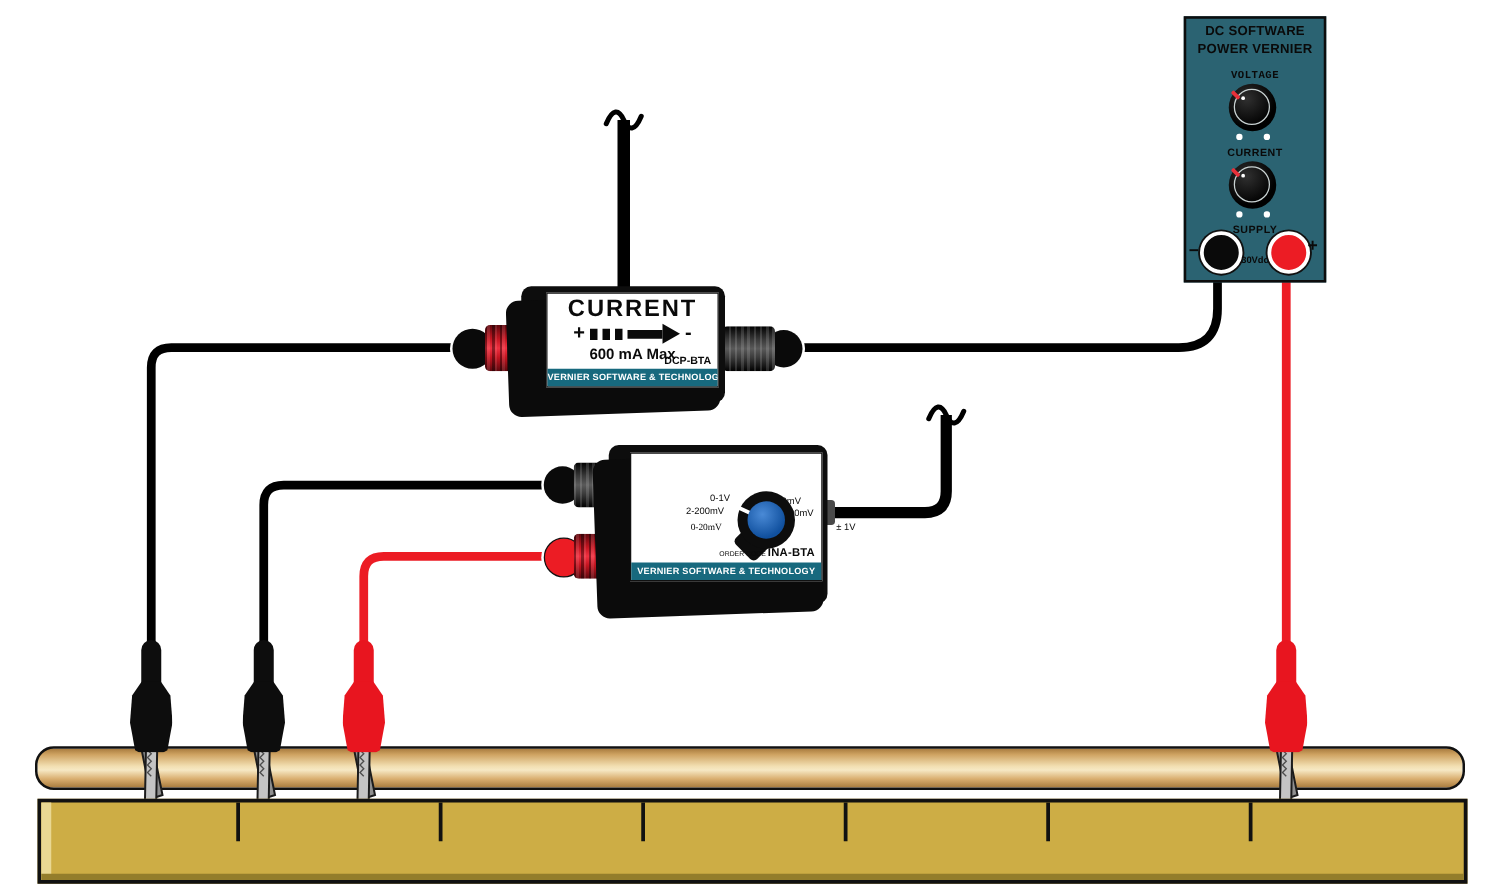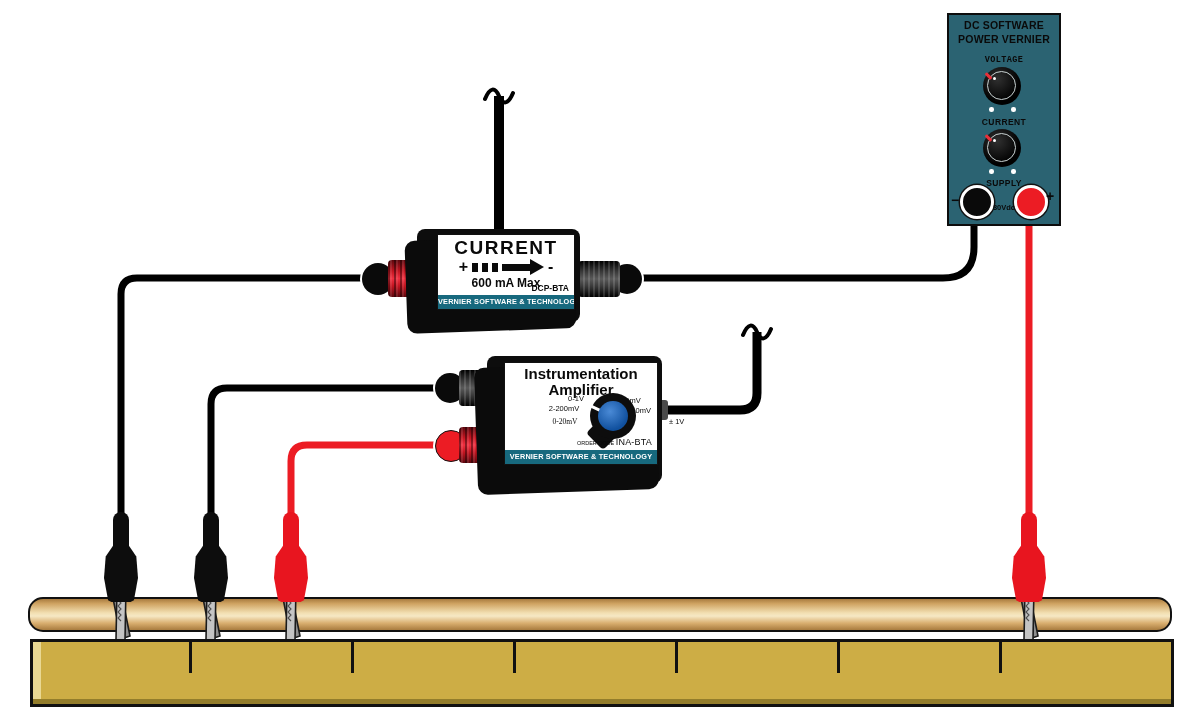--- a/index.html
+++ b/index.html
@@ -56,21 +56,21 @@
   .amp-title{width:100%;text-align:center;font-weight:bold;font-size:15px;line-height:1.08;
              color:#0a0a0a;top:3px;}
   .range{font-size:7.5px;color:#0a0a0a;white-space:nowrap;}
   .ra{text-align:center;}
   .amp-knob-tail{width:24px;height:24px;background:#0d0d0d;transform:rotate(45deg);border-radius:4px;}
   .amp-knob{width:46px;height:46px;border-radius:50%;background:#0d0d0d;}
   .amp-knob-blue{width:30px;height:30px;border-radius:50%;
                  background:radial-gradient(circle at 40% 35%, #4a8ad6, #10509E 70%);}
   .amp-pointer{width:14px;height:3px;background:#fff;border-radius:2px;transform:rotate(25deg);}
   .order{right:5px;bottom:17px;font-size:5.5px;color:#0a0a0a;}
-  .order b{font-size:9px;font-weight:normal;letter-spacing:.2px;}
+  .order b{font-size:9px;font-weight:bold;letter-spacing:.2px;}
   .amp-stub{left:650px;top:400px;width:18px;height:20px;background:#4a4a4a;border-radius:3px;z-index:4;}
 
   
   .plugcap{border-radius:50%;z-index:3;box-shadow:0 0 0 2px #fff;}
   .cap-black{background:#0a0a0a;}
   .cap-red{background:#EC1C24;border:1.5px solid #111;}
   .barrel{z-index:4;border-radius:4px;}
   .barrel-red{background:
       repeating-linear-gradient(90deg, rgba(0,0,0,.4) 0 2px, rgba(255,255,255,.10) 2px 4px, transparent 4px 6px),
       linear-gradient(180deg,#5E070D,#C41420 30%,#F03040 50%,#C41420 70%,#5E070D);}
@@ -173,24 +173,20 @@
   </div>
 
   <div class="abs plugcap cap-black" style="left:435px;top:373px;width:30px;height:30px;"></div>
   <div class="abs barrel barrel-black" style="left:459px;top:370px;width:29px;height:36px;"></div>
   <div class="abs plugcap cap-red" style="left:435px;top:430px;width:30px;height:30px;"></div>
   <div class="abs barrel barrel-red" style="left:459px;top:427px;width:29px;height:36px;"></div>
   <div class="abs amp-stub"></div>
 
   <div class="abs vbox" style="left:487px;top:356px;width:175px;height:127px;">
     <div class="vlabel" style="left:17px;top:6px;width:152px;height:101px;">
-      <div class="abs amp-title">
-        <div>Instrumentation</div>
-        <div>Amplifier</div>
-      </div>
       <div class="abs range ra" style="left:50px;top:31px;width:42px;">0-1V</div>
       <div class="abs range ra" style="left:34px;top:41px;width:50px;">2-200mV</div>
       <div class="abs range ra" style="left:36px;top:54px;width:48px;font-family:Liberation Serif, serif;">0-20mV</div>
       <div class="abs range" style="left:112px;top:33px;">±20mV</div>
       <div class="abs range" style="left:118px;top:43px;">±200mV</div>
       <div class="abs range" style="left:132px;top:54px;margin-left:32px;">± 1V</div>
       <div class="abs amp-knob-tail" style="left:86px;top:58px;"></div>
       <div class="abs amp-knob" style="left:85px;top:30px;"></div>
       <div class="abs amp-pointer" style="left:84px;top:44px;"></div>
       <div class="abs amp-knob-blue" style="left:93px;top:38px;"></div>

